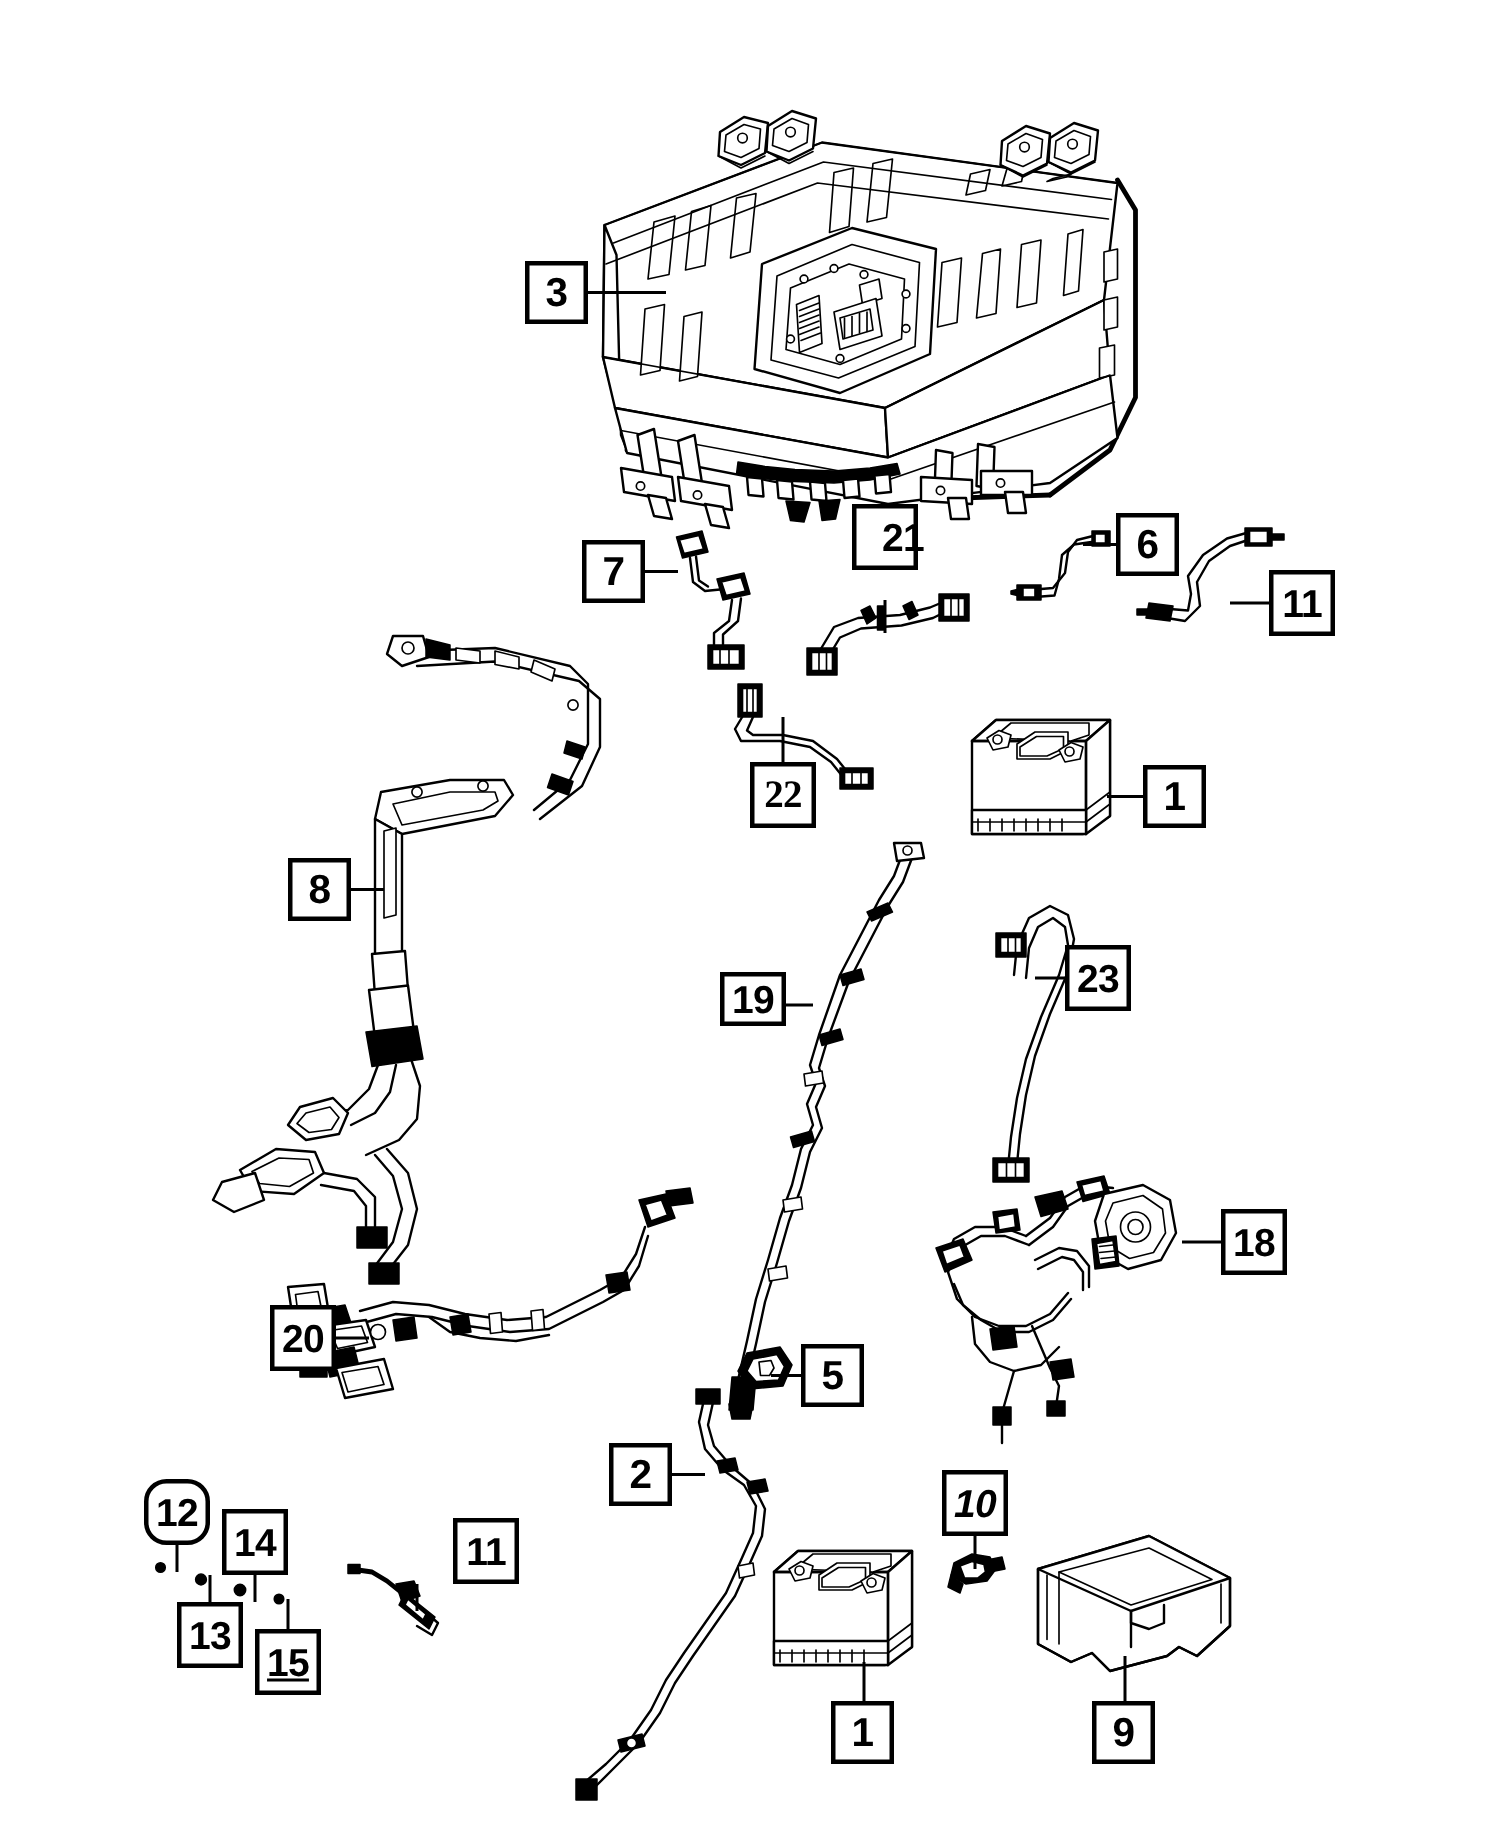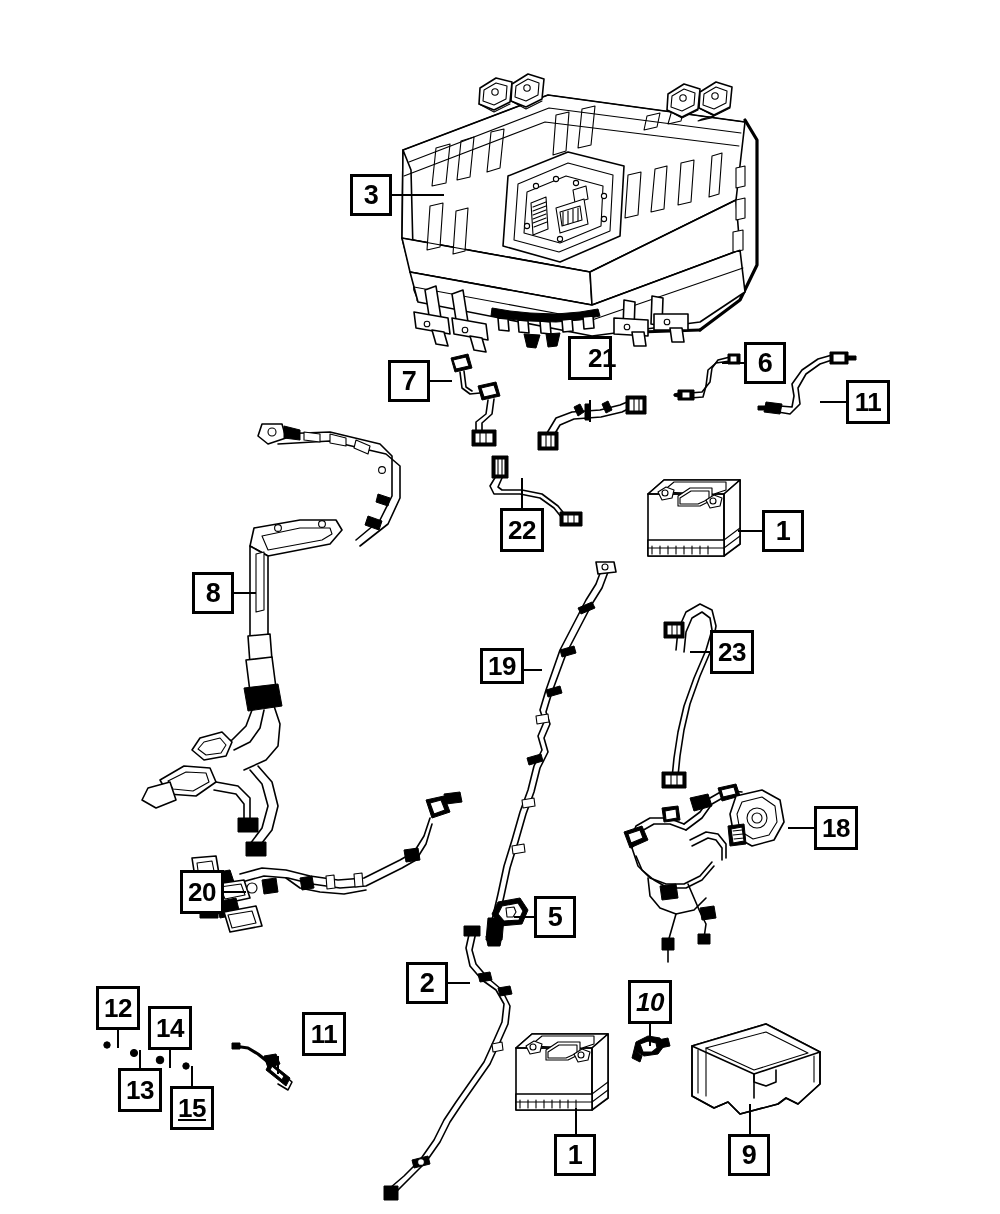--- a/index.html
+++ b/index.html
@@ -556,41 +556,41 @@
       <div class="callout c-1digit" style="left: 350px; top: 174px; width: 42px; height: 42px;">3</div>
       <div class="leader h" style="left: 430px; top: 380px; width: 22px;"></div>
       <div class="callout c-1digit" style="left: 388px; top: 360px; width: 42px; height: 42px;">7</div>
       <div class="leader v" style="left: 589px; top: 400px; height: 22px;"></div>
       <div class="callout c-2digit" style="left: 568px; top: 336px; width: 44px; height: 44px; padding-left: 24px;">21</div>
       <div class="leader h" style="left: 722px; top: 362px; width: 22px;"></div>
       <div class="callout c-1digit" style="left: 744px; top: 342px; width: 42px; height: 42px;">6</div>
       <div class="leader h" style="left: 820px; top: 401px; width: 26px;"></div>
       <div class="callout c-2digit" style="left: 846px; top: 380px; width: 44px; height: 44px;">11</div>
       <div class="leader v" style="left: 521px; top: 478px; height: 30px;"></div>
-      <div class="callout c-2digit" style="left: 500px; top: 508px; width: 44px; height: 44px;">22</div>
+      <div class="callout c-2digit" style="left: 500px; top: 508px; width: 44px; height: 44px; font-family: Liberation Serif, serif;">22</div>
       <div class="leader h" style="left: 738px; top: 530px; width: 24px;"></div>
       <div class="callout c-1digit" style="left: 762px; top: 510px; width: 42px; height: 42px;">1</div>
       <div class="leader h" style="left: 234px; top: 592px; width: 22px;"></div>
       <div class="callout c-1digit" style="left: 192px; top: 572px; width: 42px; height: 42px;">8</div>
       <div class="leader h" style="left: 524px; top: 669px; width: 18px;"></div>
       <div class="callout c-2digit" style="left: 480px; top: 648px; width: 44px; height: 36px;">19</div>
       <div class="leader h" style="left: 690px; top: 651px; width: 20px;"></div>
       <div class="callout c-2digit" style="left: 710px; top: 630px; width: 44px; height: 44px;">23</div>
       <div class="leader h" style="left: 788px; top: 827px; width: 26px;"></div>
       <div class="callout c-2digit" style="left: 814px; top: 806px; width: 44px; height: 44px;">18</div>
       <div class="leader h" style="left: 224px; top: 891px; width: 22px;"></div>
       <div class="callout c-2digit" style="left: 180px; top: 870px; width: 44px; height: 44px;">20</div>
       <div class="leader h" style="left: 514px; top: 916px; width: 20px;"></div>
       <div class="callout c-1digit" style="left: 534px; top: 896px; width: 42px; height: 42px;">5</div>
       <div class="leader h" style="left: 448px; top: 982px; width: 22px;"></div>
       <div class="callout c-1digit" style="left: 406px; top: 962px; width: 42px; height: 42px;">2</div>
       <div class="leader v" style="left: 649px; top: 1024px; height: 22px;"></div>
       <div class="callout c-2digit" style="left: 628px; top: 980px; width: 44px; height: 44px; font-style: italic;">10</div>
       <div class="leader v" style="left: 117px; top: 1030px; height: 18px;"></div>
-      <div class="callout c-2digit" style="left: 96px; top: 986px; width: 44px; height: 44px;">12</div>
+      <div class="callout c-2digit" style="left: 96px; top: 986px; width: 44px; height: 44px; border-radius: 15px;">12</div>
       <div class="leader v" style="left: 169px; top: 1050px; height: 18px;"></div>
       <div class="callout c-2digit" style="left: 148px; top: 1006px; width: 44px; height: 44px;">14</div>
       <div class="leader v" style="left: 277px; top: 1056px; height: 18px;"></div>
       <div class="callout c-2digit" style="left: 256px; top: 1012px; width: 44px; height: 44px; margin-left: 46px;">11</div>
       <div class="leader v" style="left: 139px; top: 1050px; height: 18px;"></div>
       <div class="callout c-2digit" style="left: 118px; top: 1068px; width: 44px; height: 44px;">13</div>
       <div class="leader v" style="left: 191px; top: 1066px; height: 20px;"></div>
       <div class="callout c-2digit" style="left: 170px; top: 1086px; width: 44px; height: 44px; text-decoration: underline;">15</div>
       <div class="leader v" style="left: 575px; top: 1108px; height: 26px;"></div>
       <div class="callout c-1digit" style="left: 554px; top: 1134px; width: 42px; height: 42px;">1</div>

